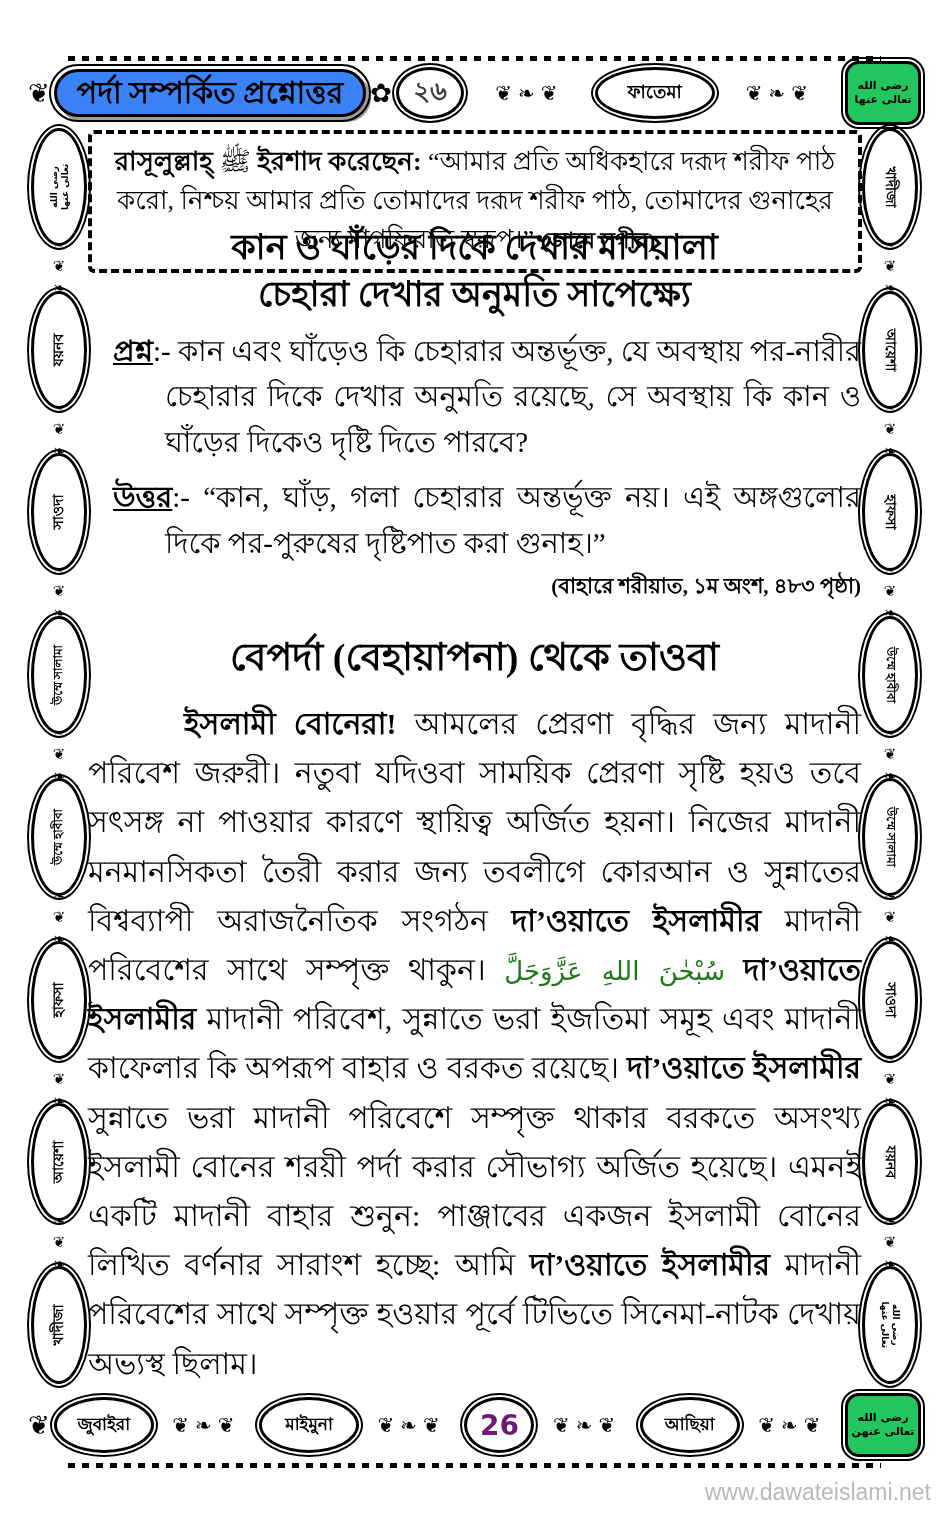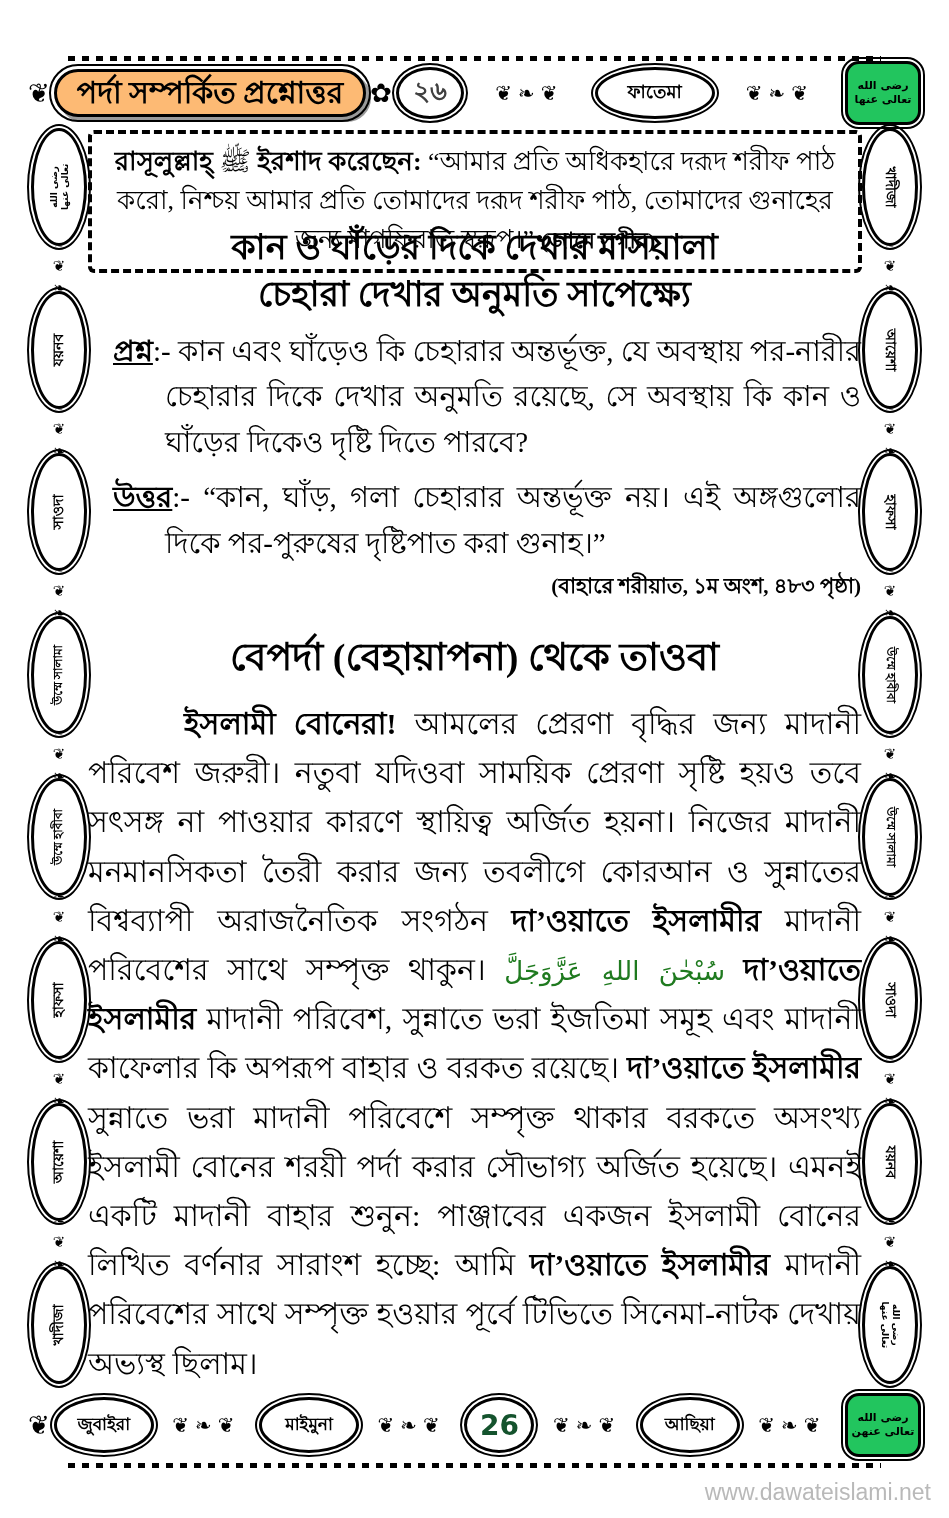--- a/index.html
+++ b/index.html
@@ -6,29 +6,29 @@
   .page{position:relative;width:949px;height:1518px;background:#ffffff;overflow:hidden;
         font-family:"Liberation Serif","DejaVu Sans",serif;color:#000;}
   
   .band{position:absolute;left:28px;right:28px;display:flex;align-items:center;gap:4px;}
   .band-top{top:60px;height:66px;}
   .band-bottom{top:1388px;height:74px;}
   .lace{position:absolute;left:40px;right:40px;height:5px;
         background:repeating-linear-gradient(90deg,#000 0 7px,transparent 7px 14px);}
   .lace-top{top:-4px;} .lace-bottom{bottom:-6px;}
   .title-capsule{flex:0 0 auto;border:3px solid #000;outline:2px solid #000;outline-offset:3px;
-        border-radius:26px;background:#fdba74;box-shadow:5px 5px 0 #9a9a9a;
+        border-radius:26px;background:#3b82f6;box-shadow:5px 5px 0 #9a9a9a;
         padding:4px 20px;font-weight:bold;font-size:30px;line-height:1.15;white-space:nowrap;}
   .oval{flex:0 0 auto;display:flex;align-items:center;justify-content:center;background:#fff;
         border:3px solid #000;outline:2px solid #000;outline-offset:2px;border-radius:50%;
         font-weight:bold;text-align:center;}
   .oval-num-top{width:62px;height:46px;font-size:26px;color:#404040;}
   .oval-name{min-width:76px;height:46px;font-size:18px;padding:0 19px;}
   .oval-foot{min-width:78px;height:50px;font-size:17px;padding:0 8px;}
-  .oval-num-bottom{width:64px;height:50px;font-size:28px;color:#14532d;font-family:"DejaVu Sans",sans-serif;}
+  .oval-num-bottom{width:64px;height:50px;font-size:28px;color:#701a75;font-family:"DejaVu Sans",sans-serif;}
   .corner-medallion{flex:0 0 auto;width:70px;height:58px;border:3px solid #000;outline:2px solid #000;
         outline-offset:2px;border-radius:14px;background:#22c55e;display:flex;align-items:center;
         justify-content:center;text-align:center;font-family:"DejaVu Sans",sans-serif;
         font-size:11px;font-weight:bold;line-height:1.25;white-space:pre-line;}
   .orn{flex:1 1 auto;text-align:center;font-family:"DejaVu Sans",sans-serif;font-size:20px;
         letter-spacing:6px;overflow:hidden;white-space:nowrap;}
   .orn-small{flex:0 0 auto;font-size:26px;letter-spacing:0;}
   .side{position:absolute;top:128px;bottom:134px;width:62px;display:flex;flex-direction:column;
         align-items:center;}
   .side-left{left:28px;} .side-right{right:28px;}

